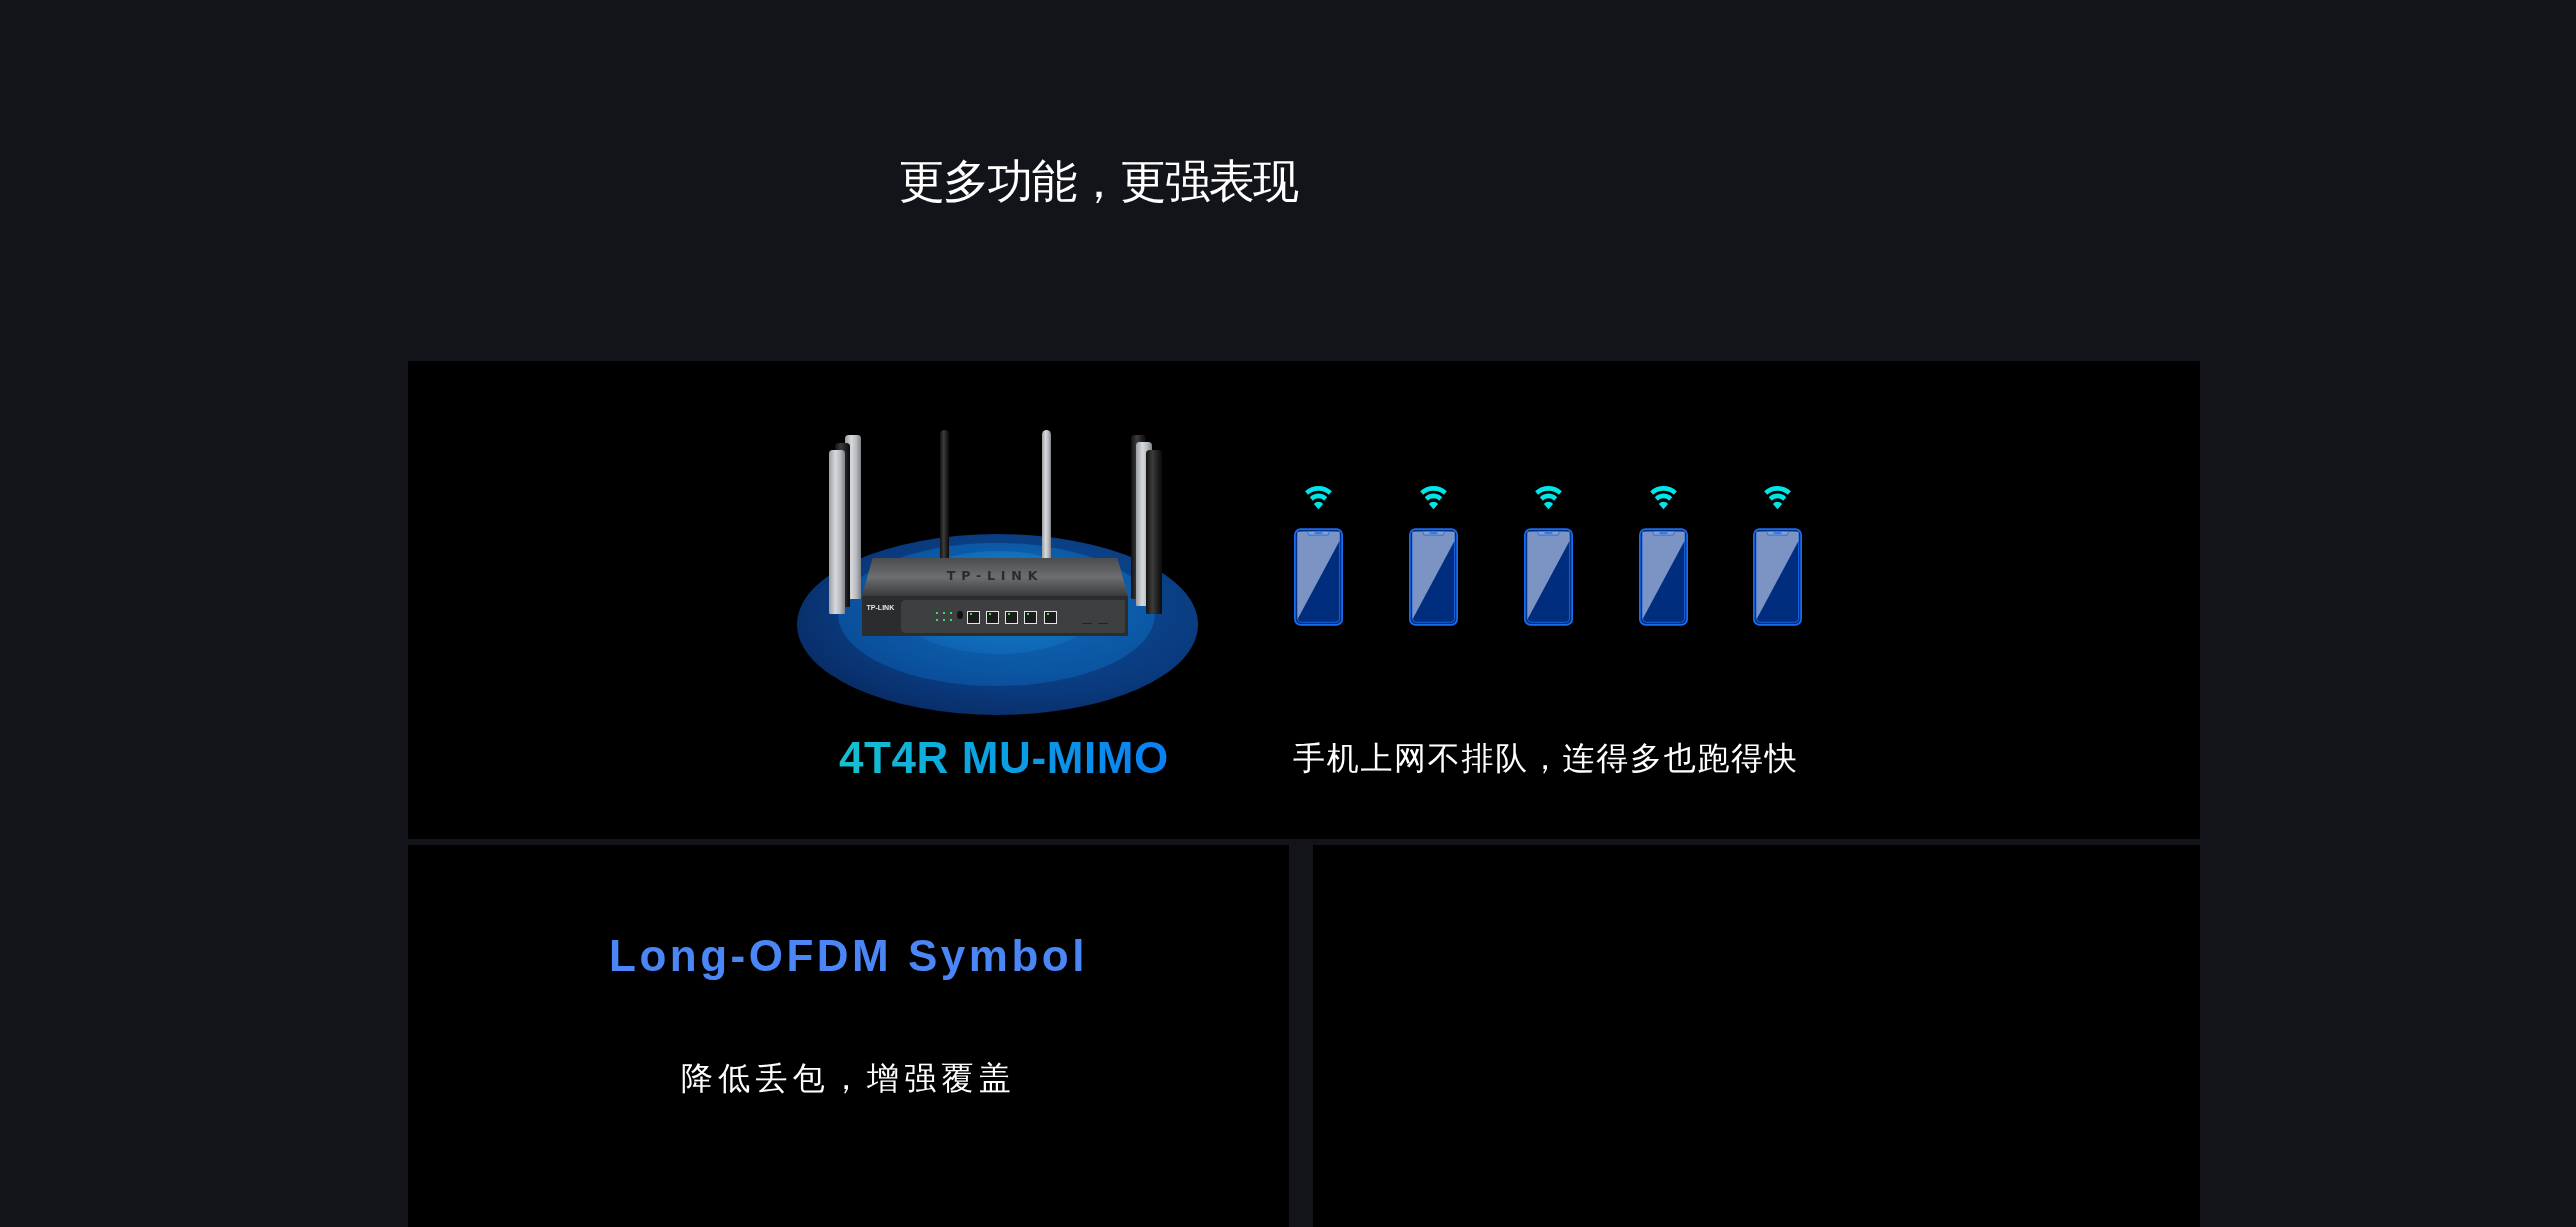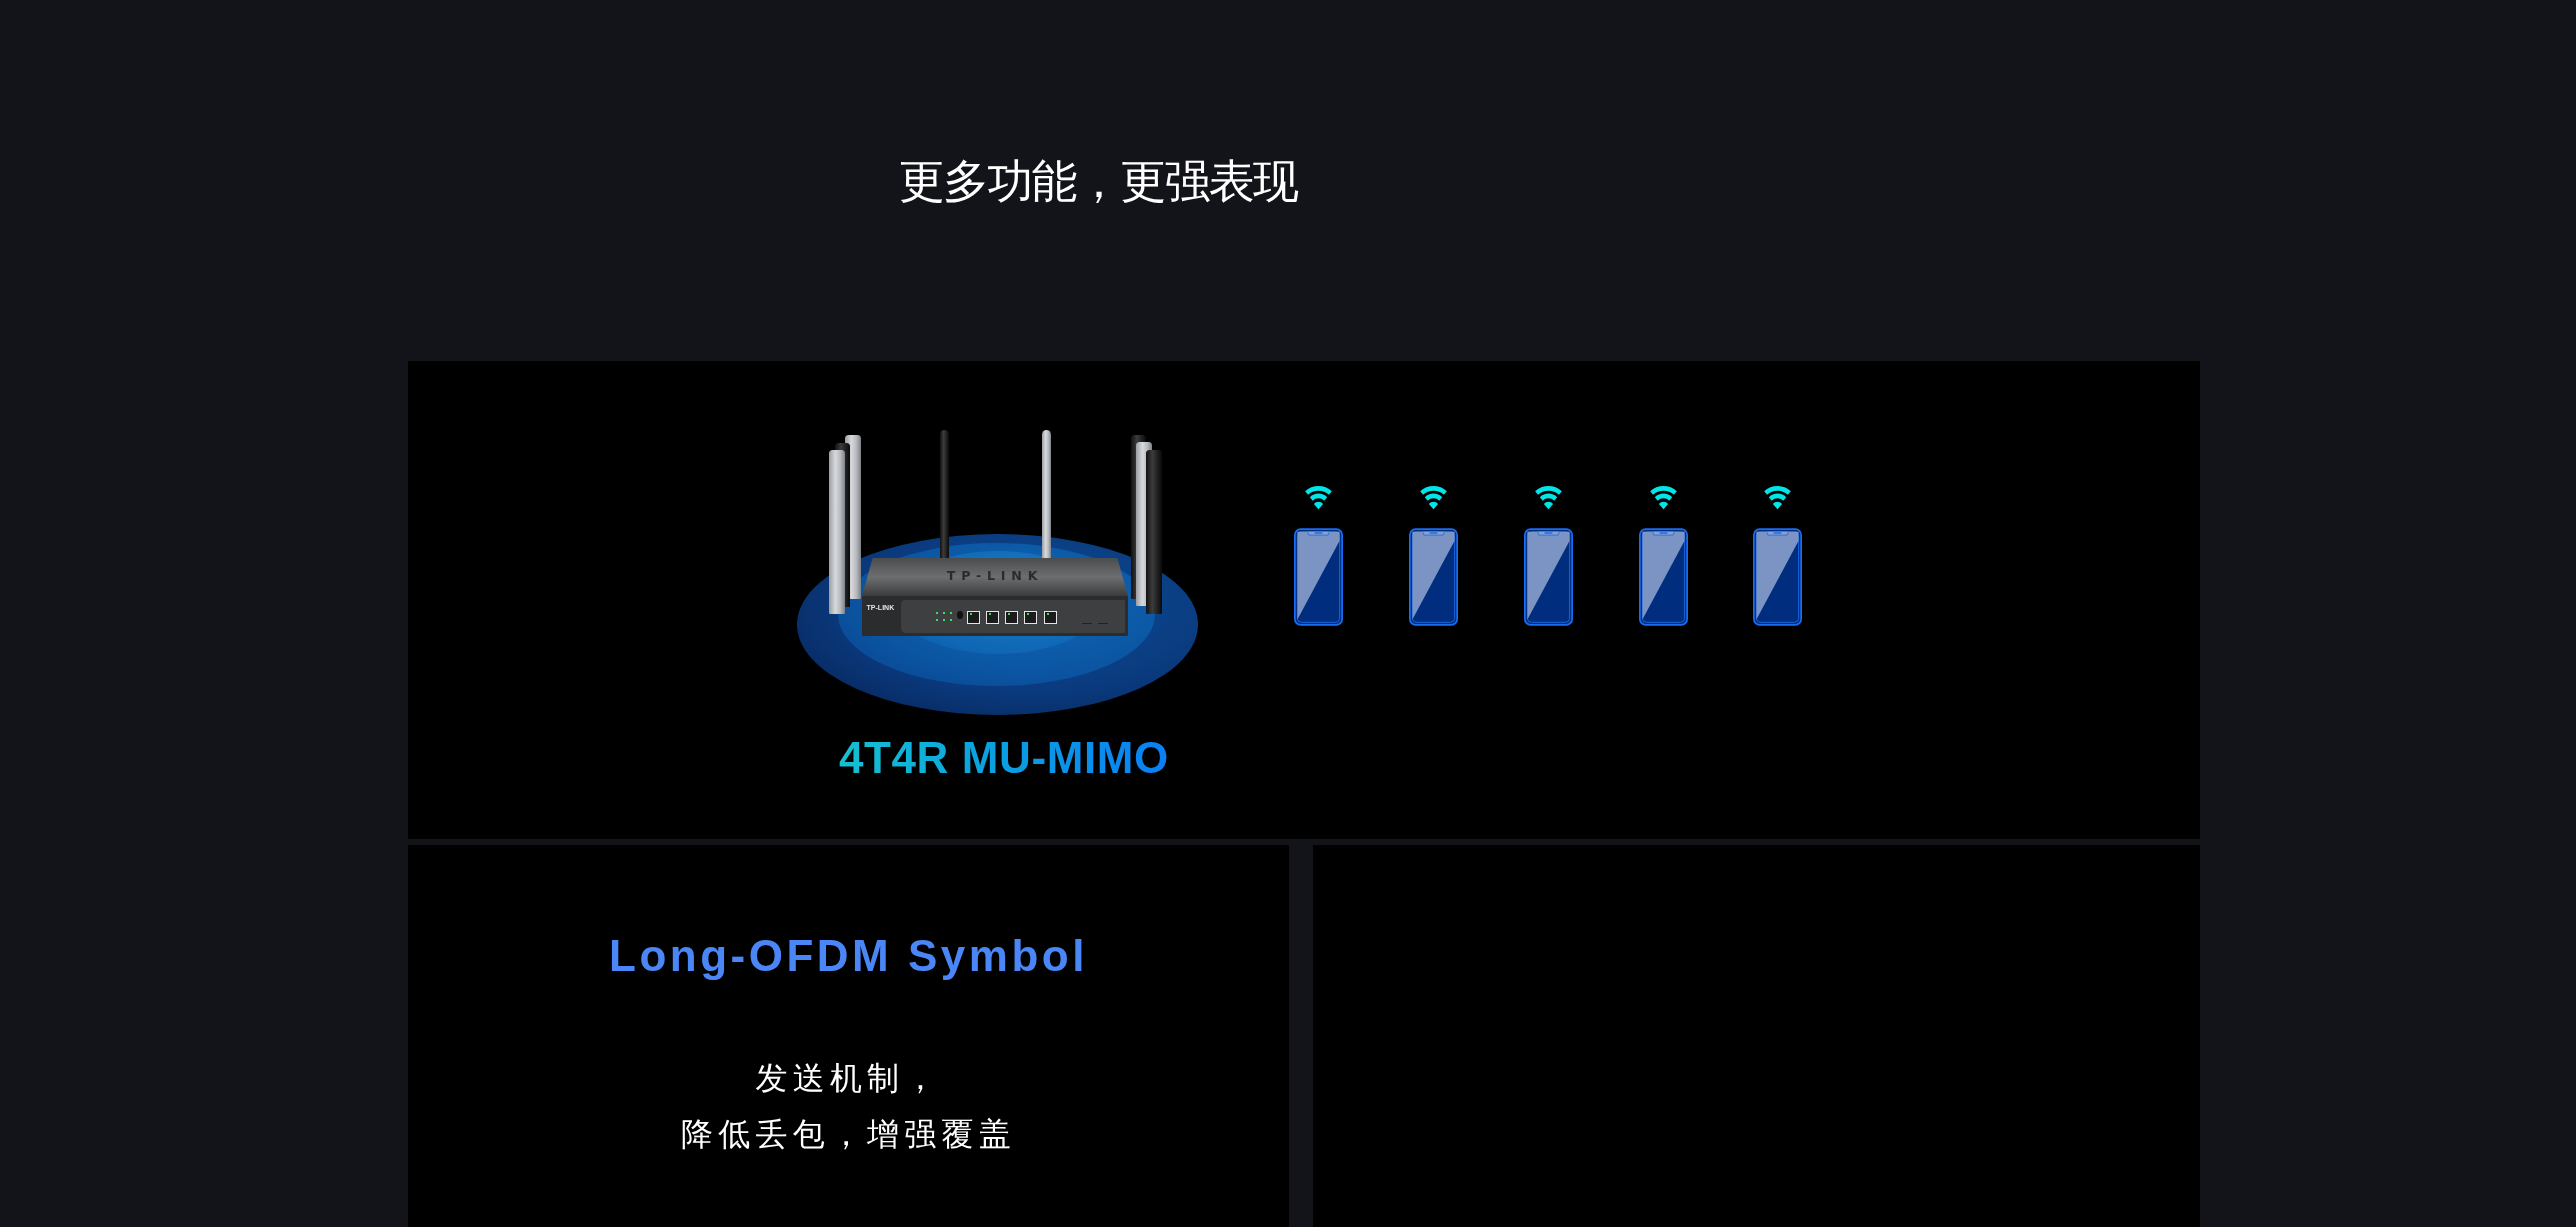--- a/index.html
+++ b/index.html
@@ -214,25 +214,25 @@
     <svg class="phone" viewBox="0 0 86 171">
       <rect x="1.5" y="1.5" width="83" height="168" rx="10" fill="#002d7d" stroke="#1a6df0" stroke-width="3"></rect>
       <rect x="6" y="6" width="74" height="159" rx="7" fill="none" stroke="#1a6df0" stroke-width="1.5"></rect>
       <polygon points="6,6 80,6 80,22 6,160" fill="#8aa0cc" opacity="0.9"></polygon>
       <path d="M24 6 L26 12 L60 12 L62 6" fill="#8aa0cc" stroke="#1a6df0" stroke-width="1.5"></path>
       <rect x="36" y="7" width="14" height="2.5" rx="1" fill="#1a6df0"></rect>
     </svg>
   </div>
 
   <div class="mimo-title">4T4R MU-MIMO</div>
+  <div class="mimo-desc">手机上网不排队，连得多也跑得快</div>
 </div>
 
 <div id="card-bl" class="card">
   <div class="ofdm-title">Long-OFDM Symbol</div>
   <div class="ofdm-desc">
-    <div>发送机制，</div>
     <div>降低丢包，增强覆盖</div>
   </div>
 </div>
 
 <div id="card-br" class="card">
 </div>
 
 
 </body></html>

